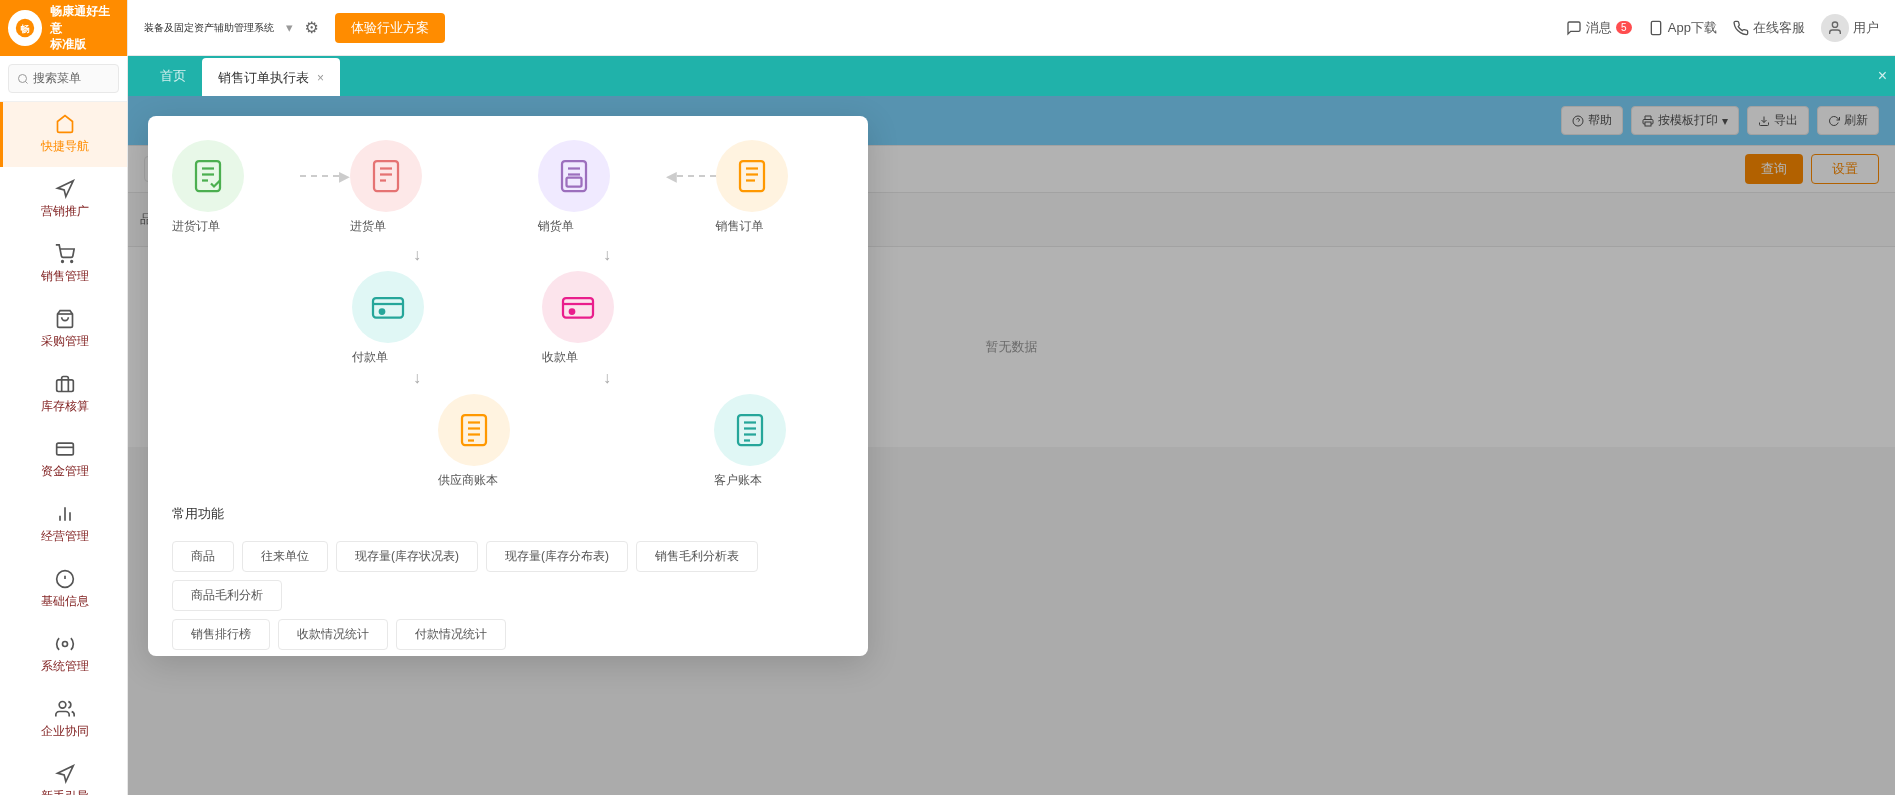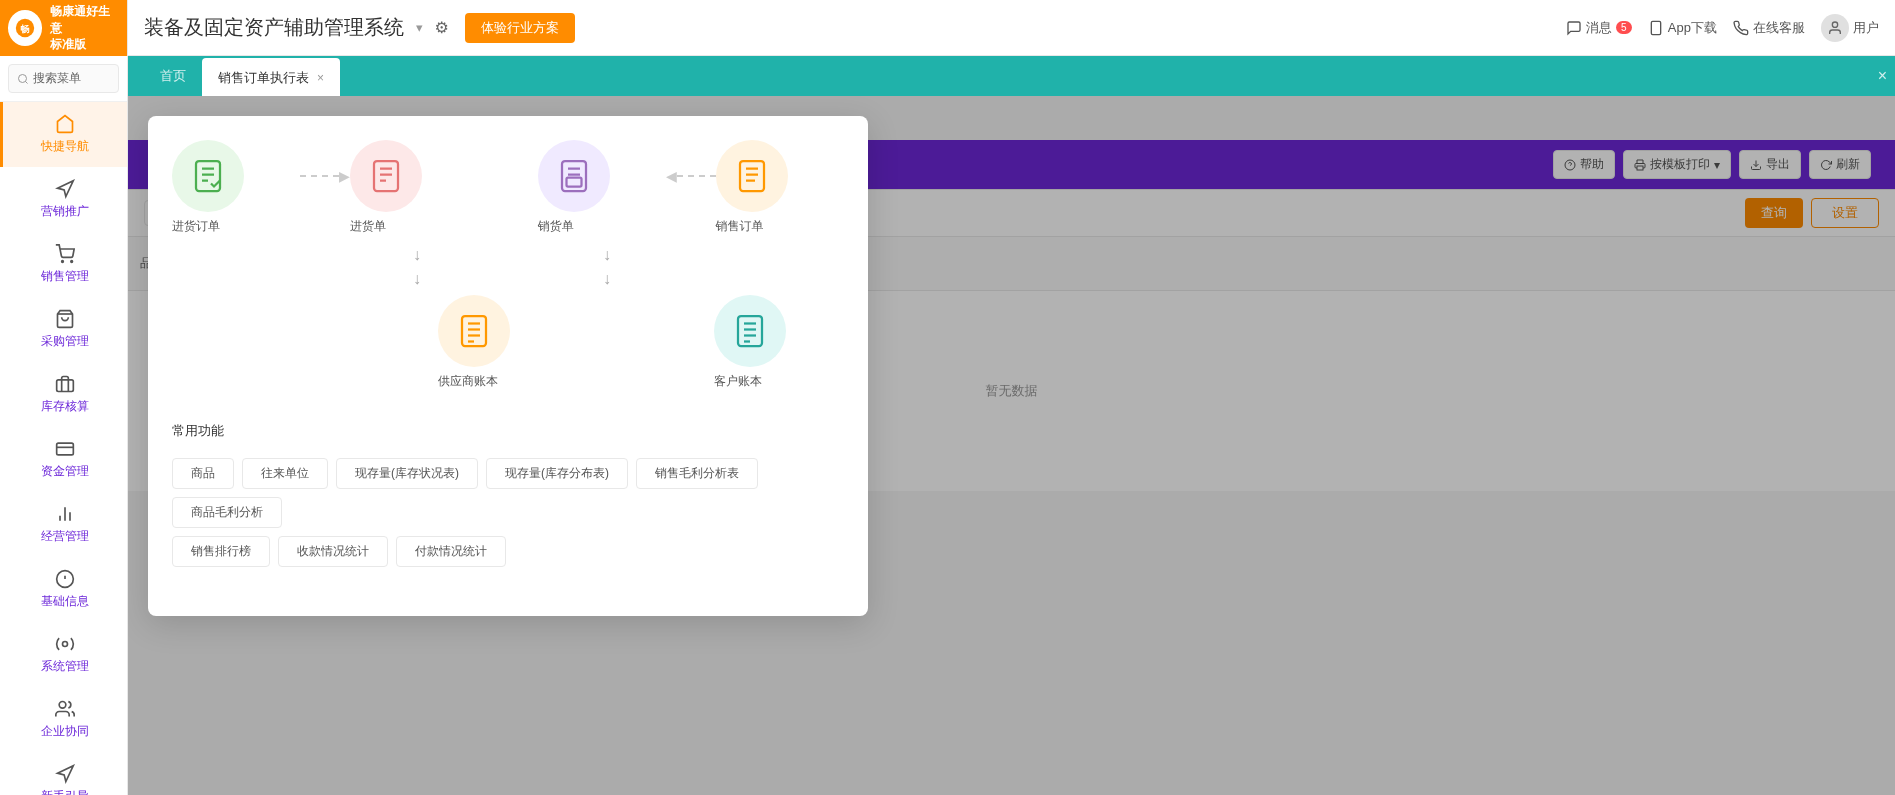--- a/index.html
+++ b/index.html
@@ -10,51 +10,51 @@
 
     
     .sidebar { width: 128px; background: #fff; display: flex; flex-direction: column; border-right: 1px solid #e8e8e8; flex-shrink: 0; }
     .sidebar-logo { background: #ff8c00; padding: 12px 8px; display: flex; align-items: center; gap: 8px; height: 56px; }
     .sidebar-logo-icon { width: 36px; height: 36px; background: #fff; border-radius: 50%; display: flex; align-items: center; justify-content: center; }
     .sidebar-logo-icon svg { width: 22px; height: 22px; }
     .sidebar-logo-text { color: #fff; font-size: 12px; line-height: 1.4; font-weight: bold; }
     .sidebar-search { padding: 8px; border-bottom: 1px solid #f0f0f0; }
     .sidebar-search-btn { width: 100%; border: 1px solid #e8e8e8; background: #fafafa; border-radius: 4px; padding: 5px 8px; display: flex; align-items: center; gap: 4px; cursor: pointer; color: #666; font-size: 12px; }
     .sidebar-nav { flex: 1; overflow-y: auto; }
-    .sidebar-item { display: flex; flex-direction: column; align-items: center; padding: 12px 4px; cursor: pointer; color: #6d28d9; font-size: 12px; gap: 4px; border-left: 3px solid transparent; }
+    .sidebar-item { display: flex; flex-direction: column; align-items: center; padding: 12px 4px; cursor: pointer; color: #7f1d1d; font-size: 12px; gap: 4px; border-left: 3px solid transparent; }
     .sidebar-item.active { background: #fff3e8; color: #ff8c00; border-left-color: #ff8c00; }
     .sidebar-item svg { width: 20px; height: 20px; }
 
     
     .main { flex: 1; display: flex; flex-direction: column; overflow: hidden; }
 
     
     .topbar { height: 56px; background: #fff; border-bottom: 1px solid #e8e8e8; display: flex; align-items: center; padding: 0 16px; gap: 12px; }
-    .topbar-title { font-size: 20px; color: #333; font-weight: 500; }
+    .topbar-title { font-size: 10px; color: #333; font-weight: 500; }
     .topbar-arrow { color: #999; }
     .topbar-settings-icon { color: #666; cursor: pointer; font-size: 16px; }
     .topbar-exp-btn { background: #ff8c00; color: #fff; border: none; border-radius: 4px; padding: 6px 16px; cursor: pointer; font-size: 13px; margin-left: 4px; }
     .topbar-right { margin-left: auto; display: flex; align-items: center; gap: 16px; color: #555; font-size: 13px; }
     .topbar-right-item { display: flex; align-items: center; gap: 4px; cursor: pointer; }
     .badge { background: #ff4d4f; color: #fff; border-radius: 10px; font-size: 10px; padding: 1px 5px; min-width: 16px; text-align: center; }
     .user-avatar { width: 28px; height: 28px; background: #e0e0e0; border-radius: 50%; display: flex; align-items: center; justify-content: center; font-size: 12px; color: #666; }
 
     
     .tabbar { height: 40px; background: #20b2aa; display: flex; align-items: center; padding: 0 0 0 0; }
     .tab { padding: 0 16px; height: 100%; display: flex; align-items: center; gap: 8px; cursor: pointer; font-size: 13px; color: rgba(255,255,255,0.8); }
     .tab.home { background: #20b2aa; padding-left: 32px; }
     .tab.active { background: #fff; color: #333; border-radius: 4px 4px 0 0; margin-top: 4px; }
     .tab-close { color: #999; font-size: 12px; cursor: pointer; }
     .tabbar-close-all { margin-left: auto; margin-right: 8px; color: rgba(255,255,255,0.8); cursor: pointer; font-size: 16px; }
 
     
     .content { flex: 1; background: #f5f5f5; position: relative; overflow: hidden; }
 
     
-    .filter-bar { background: #6d28d9; padding: 10px 24px; display: flex; align-items: center; gap: 8px; border-bottom: 1px solid #e8e8e8; margin-top: 44px; }
+    .filter-bar { background: #7dd3fc; padding: 10px 16px; display: flex; align-items: center; gap: 8px; border-bottom: 1px solid #e8e8e8; }
     .filter-bar-right { margin-left: auto; display: flex; align-items: center; gap: 8px; }
     .filter-btn { border: 1px solid #e8e8e8; background: #fff; border-radius: 4px; padding: 5px 10px; cursor: pointer; font-size: 12px; color: #555; display: flex; align-items: center; gap: 4px; }
     .query-btn { background: #ff8c00; color: #fff; border: none; border-radius: 4px; padding: 5px 16px; cursor: pointer; font-size: 13px; }
     .set-btn { background: #fff; color: #ff8c00; border: 1px solid #ff8c00; border-radius: 4px; padding: 5px 20px; cursor: pointer; font-size: 13px; }
     .date-input { border: 1px solid #e8e8e8; border-radius: 4px; padding: 5px 10px; font-size: 12px; color: #999; width: 140px; }
     .status-select { border: 1px solid #e8e8e8; border-radius: 4px; padding: 5px 10px; font-size: 12px; color: #555; width: 120px; }
     .more-conditions { color: #ff8c00; font-size: 12px; cursor: pointer; padding: 5px 8px; }
 
     
     .table-container { background: #fff; margin: 0; overflow: auto; }
@@ -383,30 +383,57 @@
             <div style="display:flex; margin-bottom:0;">
               <div style="width:130px;"></div>
               <div style="width:50px;"></div>
 
               <div style="width:130px; text-align:center; color:#aaa; font-size:16px; line-height:24px;">↓</div>
               <div style="width:60px;"></div>
 
               <div style="width:130px; text-align:center; color:#aaa; font-size:16px; line-height:24px;">↓</div>
             </div>
 
+            <div style="display:flex; align-items:flex-start; margin-bottom:0; margin-top:4px;">
+              <div style="width:130px;"></div>
+              <div style="width:50px;"></div>
+
+              <div class="wf-node">
+                <div class="wf-circle teal">
+                  <svg width="36" height="36" viewBox="0 0 24 24" fill="none" stroke="#26a69a" stroke-width="1.5">
+                      <rect x="2" y="6" width="20" height="13" rx="2"></rect>
+                      <line x1="2" y1="10" x2="22" y2="10"></line>
+                      <circle cx="8" cy="15" r="1.5" fill="#26a69a"></circle>
+                    </svg>
+                </div>
+                <span class="wf-label">付款单</span>
+              </div>
+              <div style="width:60px;"></div>
+
+              <div class="wf-node">
+                <div class="wf-circle pink">
+                  <svg width="36" height="36" viewBox="0 0 24 24" fill="none" stroke="#e91e8c" stroke-width="1.5">
+                      <rect x="2" y="6" width="20" height="13" rx="2"></rect>
+                      <line x1="2" y1="10" x2="22" y2="10"></line>
+                      <circle cx="8" cy="15" r="1.5" fill="#e91e8c"></circle>
+                    </svg>
+                </div>
+                <span class="wf-label">收款单</span>
+              </div>
+            </div>
 
             <div style="display:flex; margin-bottom:0;">
               <div style="width:130px;"></div>
               <div style="width:50px;"></div>
               <div style="width:130px; text-align:center; color:#aaa; font-size:16px; line-height:24px;">↓</div>
               <div style="width:60px;"></div>
               <div style="width:130px; text-align:center; color:#aaa; font-size:16px; line-height:24px;">↓</div>
             </div>
 
-            <div style="display:flex; align-items:flex-start; margin-top:4px; margin-bottom:32px;gap:43px;">
+            <div style="display:flex; align-items:flex-start; margin-top:4px; margin-bottom:16px;gap:43px;">
               <div style="width:130px;"></div>
               <div style="width:50px;"></div>
 
               <div class="wf-node">
                 <div class="wf-circle orange">
                   <svg width="36" height="36" viewBox="0 0 24 24" fill="none" stroke="#ff9800" stroke-width="1.5">
                       <rect x="4" y="2" width="16" height="20" rx="2"></rect>
                       <line x1="8" y1="7" x2="16" y2="7"></line>
                       <line x1="8" y1="11" x2="16" y2="11"></line>
                       <line x1="8" y1="15" x2="16" y2="15"></line>

